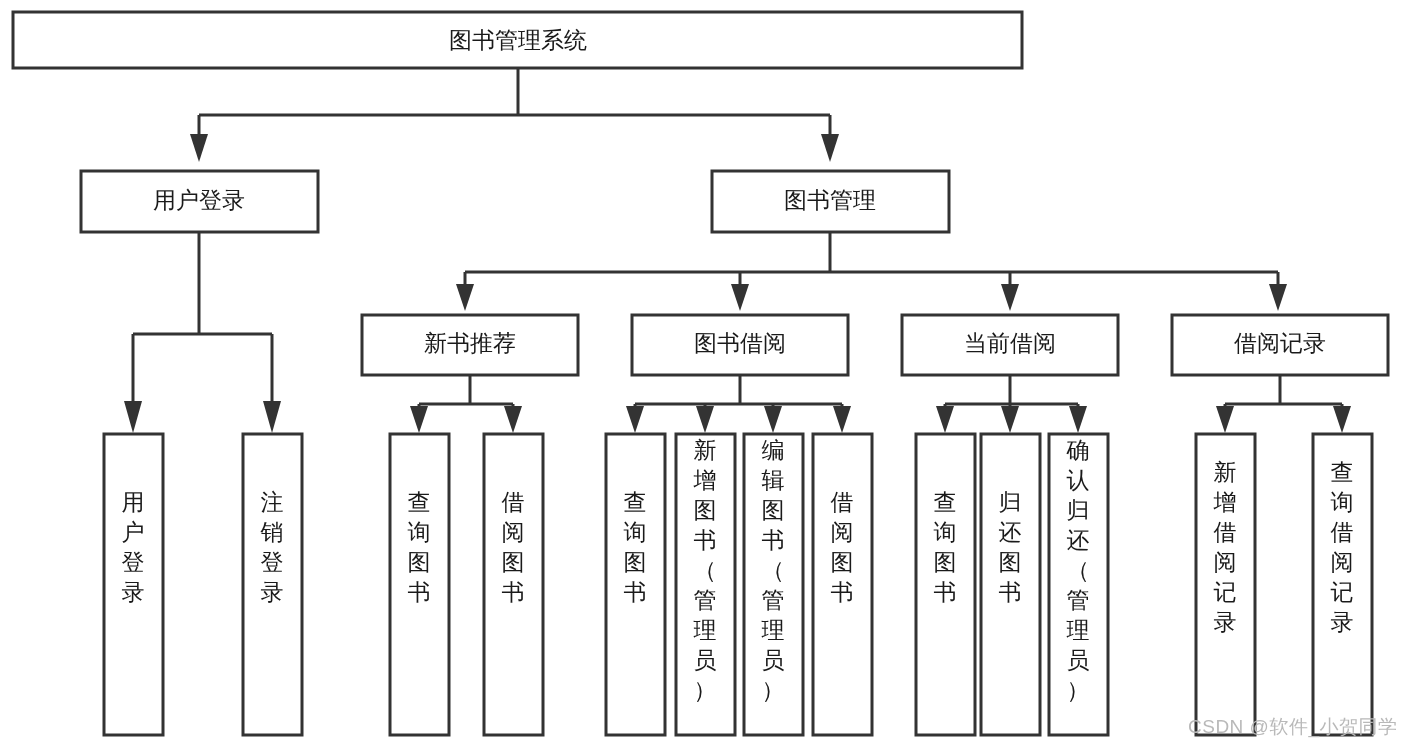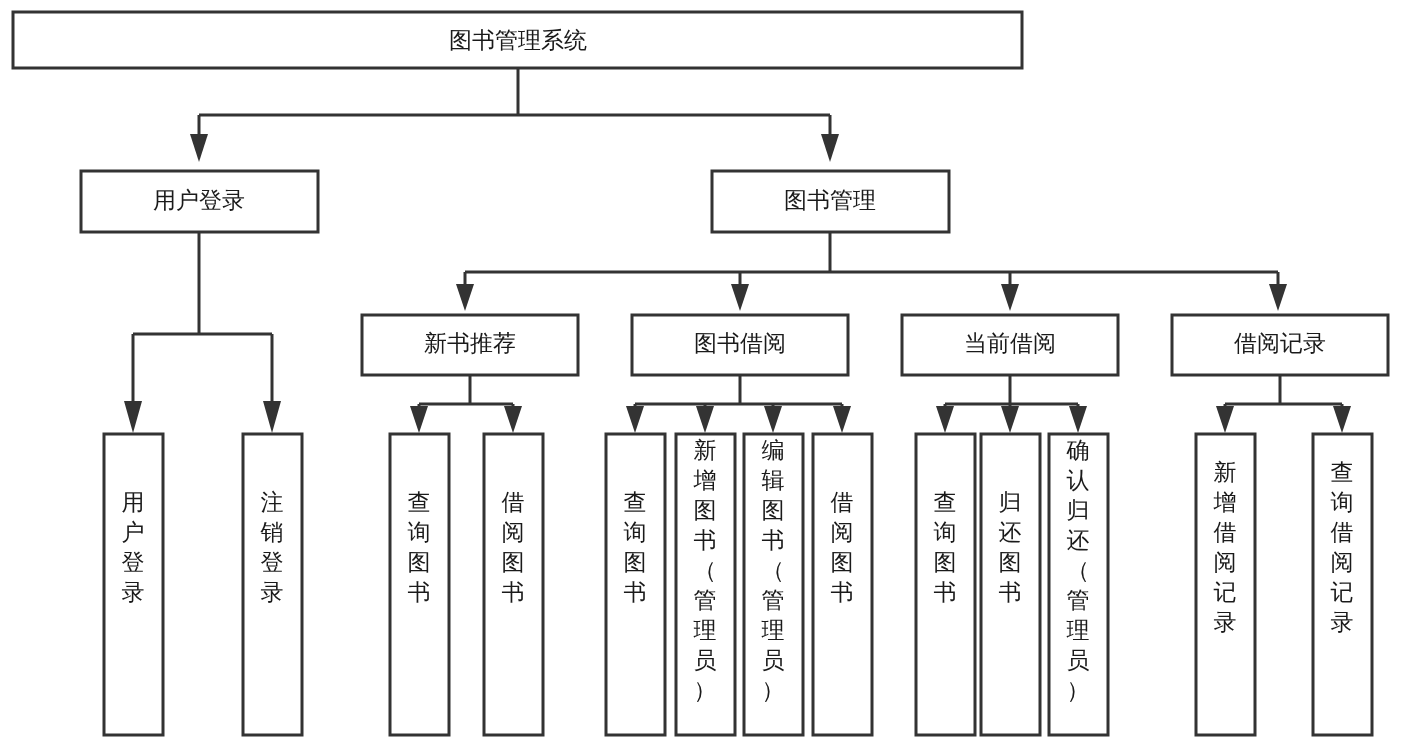--- a/index.html
+++ b/index.html
@@ -232,14 +232,15 @@
       <text class="node-label-v vtext" x="1225" y="480"><tspan x="1225" y="480">新</tspan><tspan x="1225" y="510">增</tspan><tspan x="1225" y="540">借</tspan><tspan x="1225" y="570">阅</tspan><tspan x="1225" y="600">记</tspan><tspan x="1225" y="630">录</tspan></text>
     </g>
 
     <g>
       <rect class="node-rect" x="1313" y="434" width="59" height="301"></rect>
       <text class="node-label-v vtext" x="1342" y="480"><tspan x="1342" y="480">查</tspan><tspan x="1342" y="510">询</tspan><tspan x="1342" y="540">借</tspan><tspan x="1342" y="570">阅</tspan><tspan x="1342" y="600">记</tspan><tspan x="1342" y="630">录</tspan></text>
     </g>
 
   </svg>
 
+  <div class="watermark">CSDN @软件_小贺同学</div>
 
 </div>
 
 </body></html>

